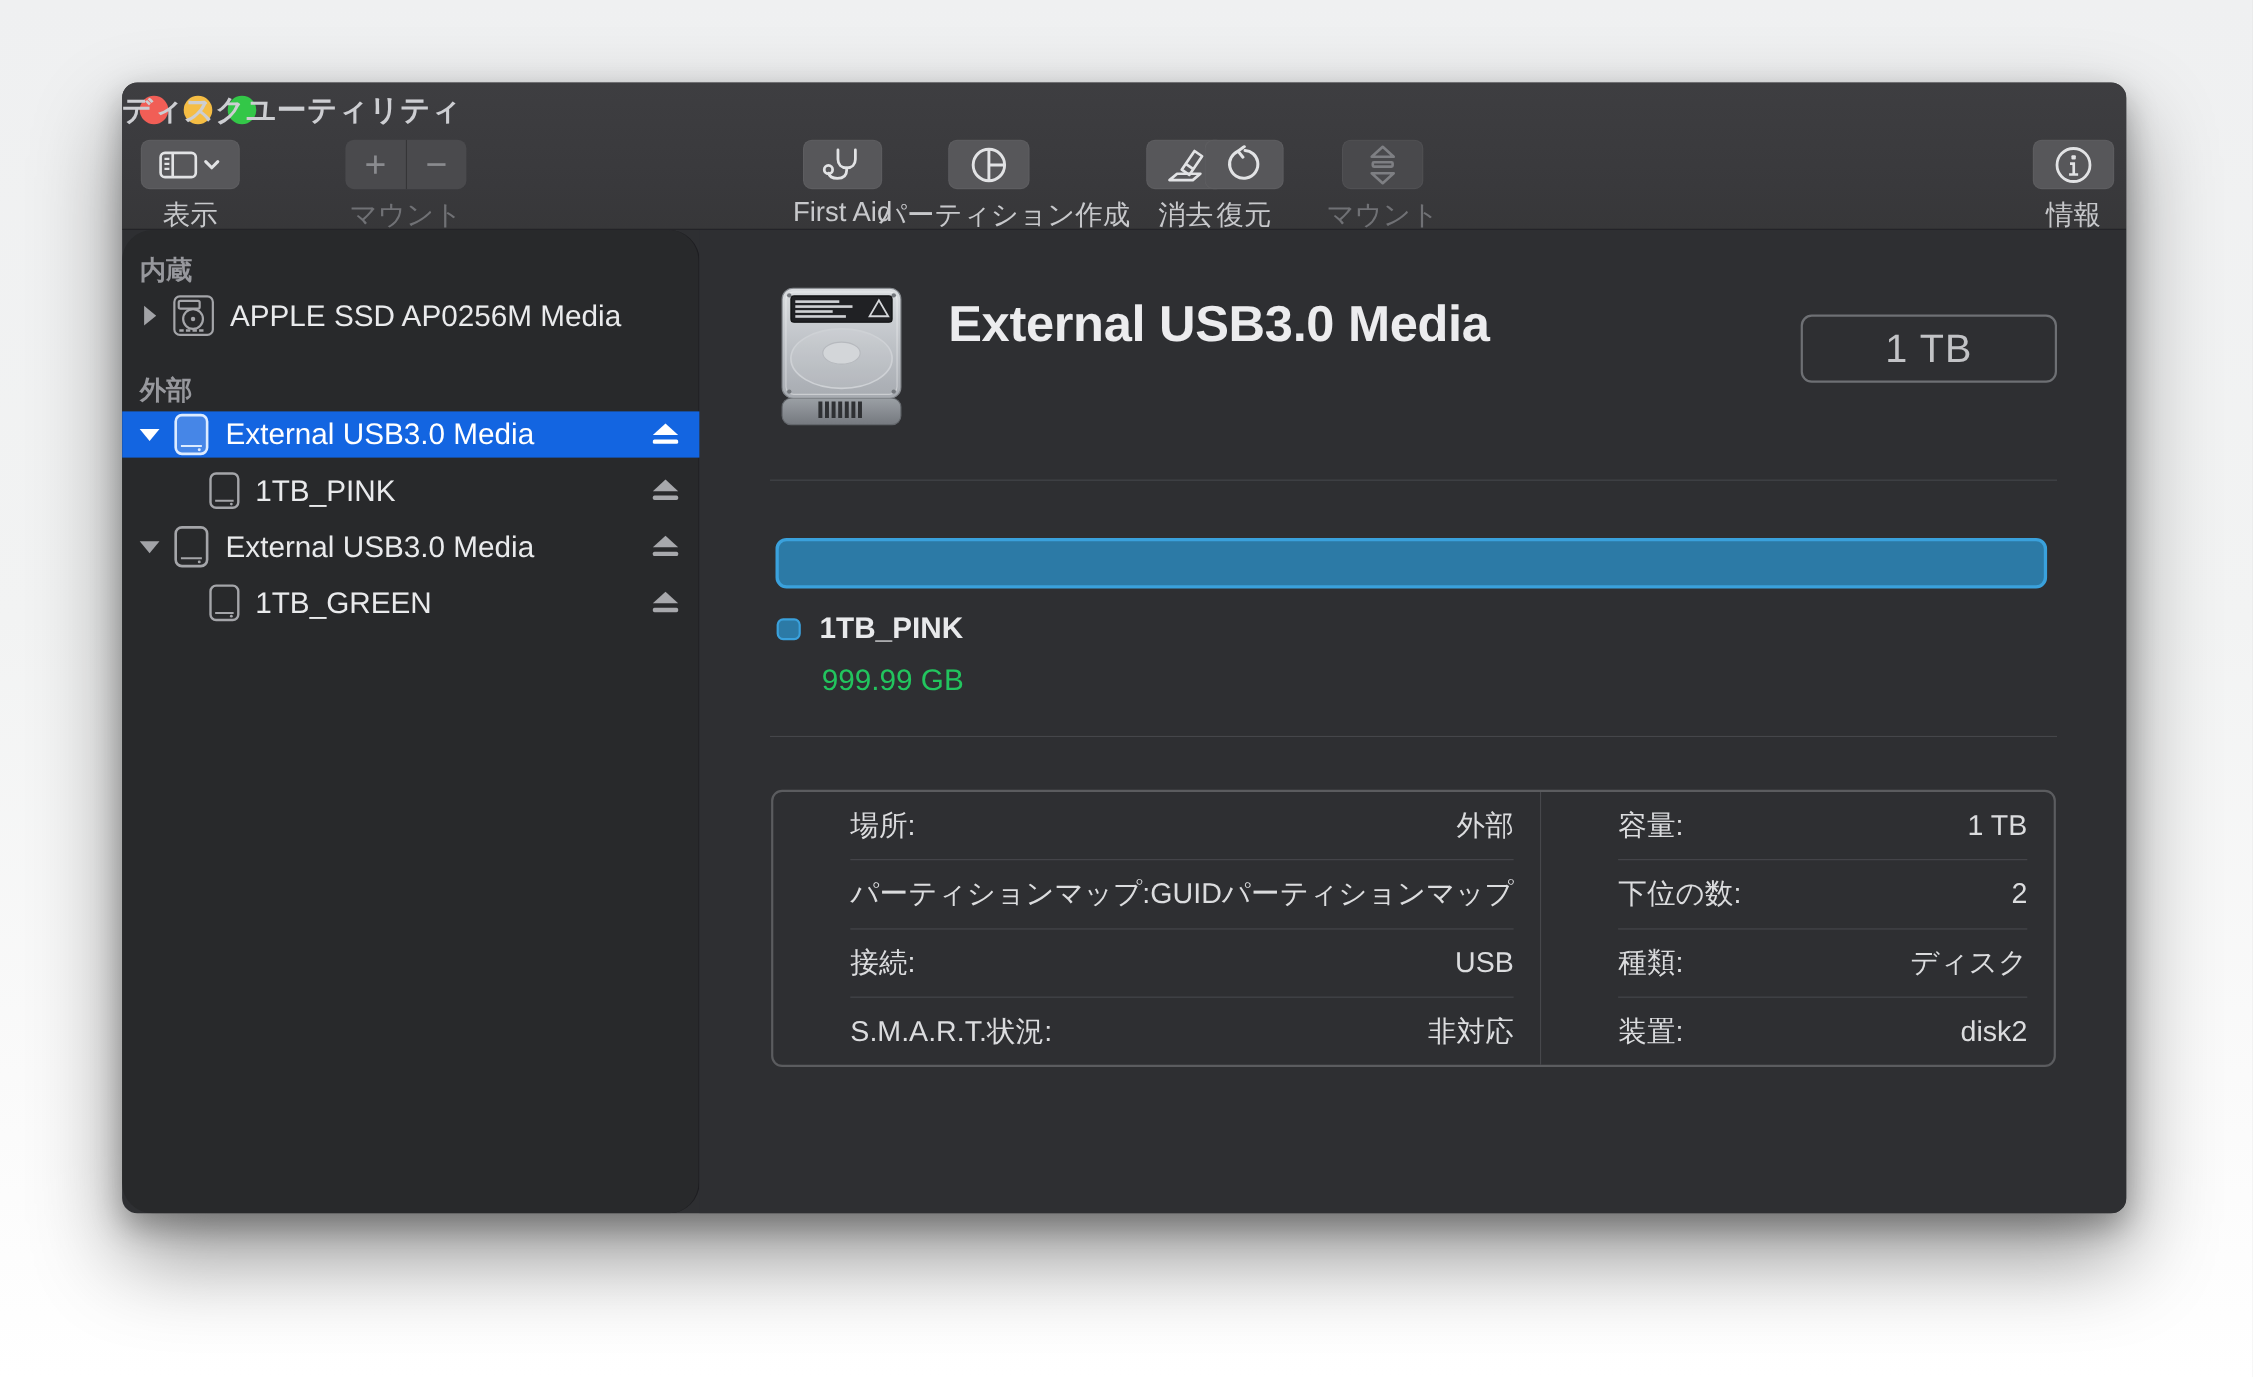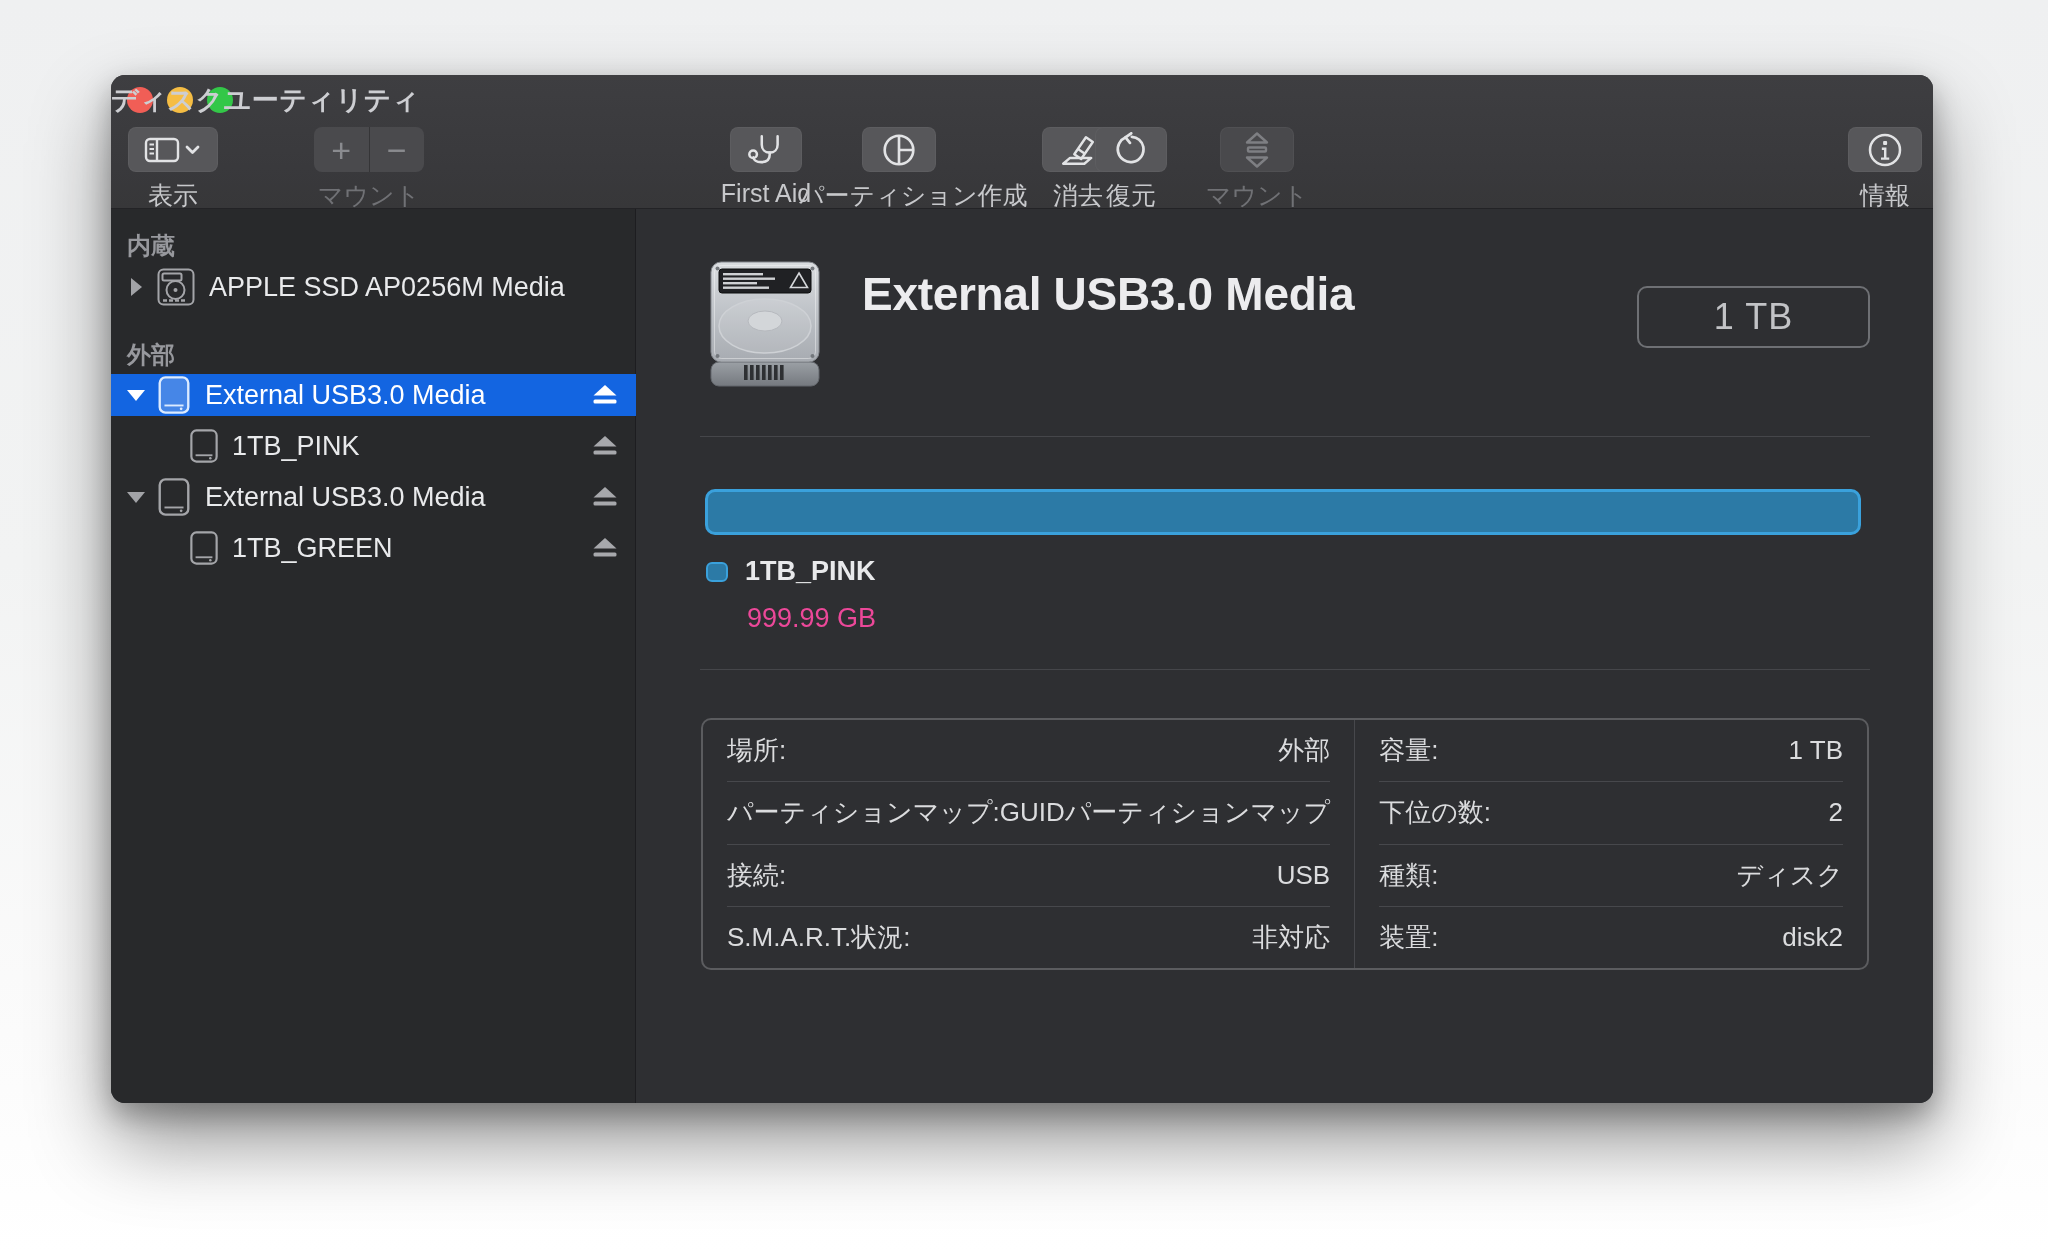--- a/index.html
+++ b/index.html
@@ -39,21 +39,21 @@
   .tool.disabled .tbtn{background:#49494c;color:#7e7f83;}
   .tool.disabled .tlabel{color:#707175;}
   .seg{display:flex;width:110px;height:45px;border-radius:8px;background:#4a4a4d;margin:0 auto;overflow:hidden;}
   .seg .half{flex:1;display:flex;align-items:center;justify-content:center;
     font-size:34px;color:#8a8b8f;line-height:1;}
   .seg .half:first-child{border-right:1px solid rgba(0,0,0,.28);}
   svg.ticon{display:block;}
   
   .sidebar{
     position:absolute;left:0;top:134px;width:525px;height:894px;
-    background:#28292b;border-right:1px solid #1d1d20;box-sizing:border-box;
+    background:#28292b;border-right:1px solid #1d1d20;box-sizing:border-box;border-radius:28px;
   }
   .shead{position:absolute;left:16px;font-size:24px;font-weight:700;color:#97989d;}
   .srow{
     position:absolute;left:0;width:525px;height:42px;
     display:flex;align-items:center;box-sizing:border-box;padding-left:16px;color:#e9eaec;
   }
   .srow .rowname{font-size:27px;white-space:nowrap;}
   .srow.selected{background:#1365e1;color:#ffffff;}
   .tri{width:0;height:0;flex:0 0 auto;}
   .tri-down{border-left:9px solid transparent;border-right:9px solid transparent;border-top:11px solid #a2a3a7;}
@@ -79,28 +79,28 @@
   .hdiv{position:absolute;left:64px;width:1170px;height:1px;background:#45464a;}
   .pbar{
     position:absolute;left:69px;top:280px;width:1156px;height:46px;box-sizing:border-box;
     background:#2c7aa6;border:3px solid #3aa1dc;border-radius:10px;
   }
   .swatch{
     position:absolute;left:70px;top:353px;width:22px;height:20px;box-sizing:border-box;
     background:#2c7aa6;border:2px solid #3aa1dc;border-radius:6px;
   }
   .pname{position:absolute;left:109px;top:347px;font-size:27px;font-weight:700;color:#e8e9eb;}
-  .psize{position:absolute;left:111px;top:394px;font-size:27px;color:#ec4899;}
+  .psize{position:absolute;left:111px;top:394px;font-size:27px;color:#22c55e;}
   .dtable{
     position:absolute;left:65px;top:509px;width:1168px;height:252px;box-sizing:border-box;
     border:2px solid #5b5c5f;border-radius:10px;display:flex;
   }
   .dcol{flex:1;display:flex;flex-direction:column;padding:0 24px;box-sizing:border-box;}
   .dcol.right{border-left:1px solid #47484c;}
-  .drow{flex:1;display:flex;align-items:center;justify-content:space-between;border-top:1px solid #47484c;}
+  .drow{flex:1;display:flex;align-items:center;justify-content:space-between;border-top:1px solid #47484c;margin-left:46px;}
   .drow:first-child{border-top:none;}
   .drow .dlabel{font-size:26px;color:#dbdcde;white-space:nowrap;}
   .drow .dvalue{font-size:26px;color:#dbdcde;white-space:nowrap;}
 </style>
 </head>
 <body>
 
 <div class="stage">
   <div class="window">
 

